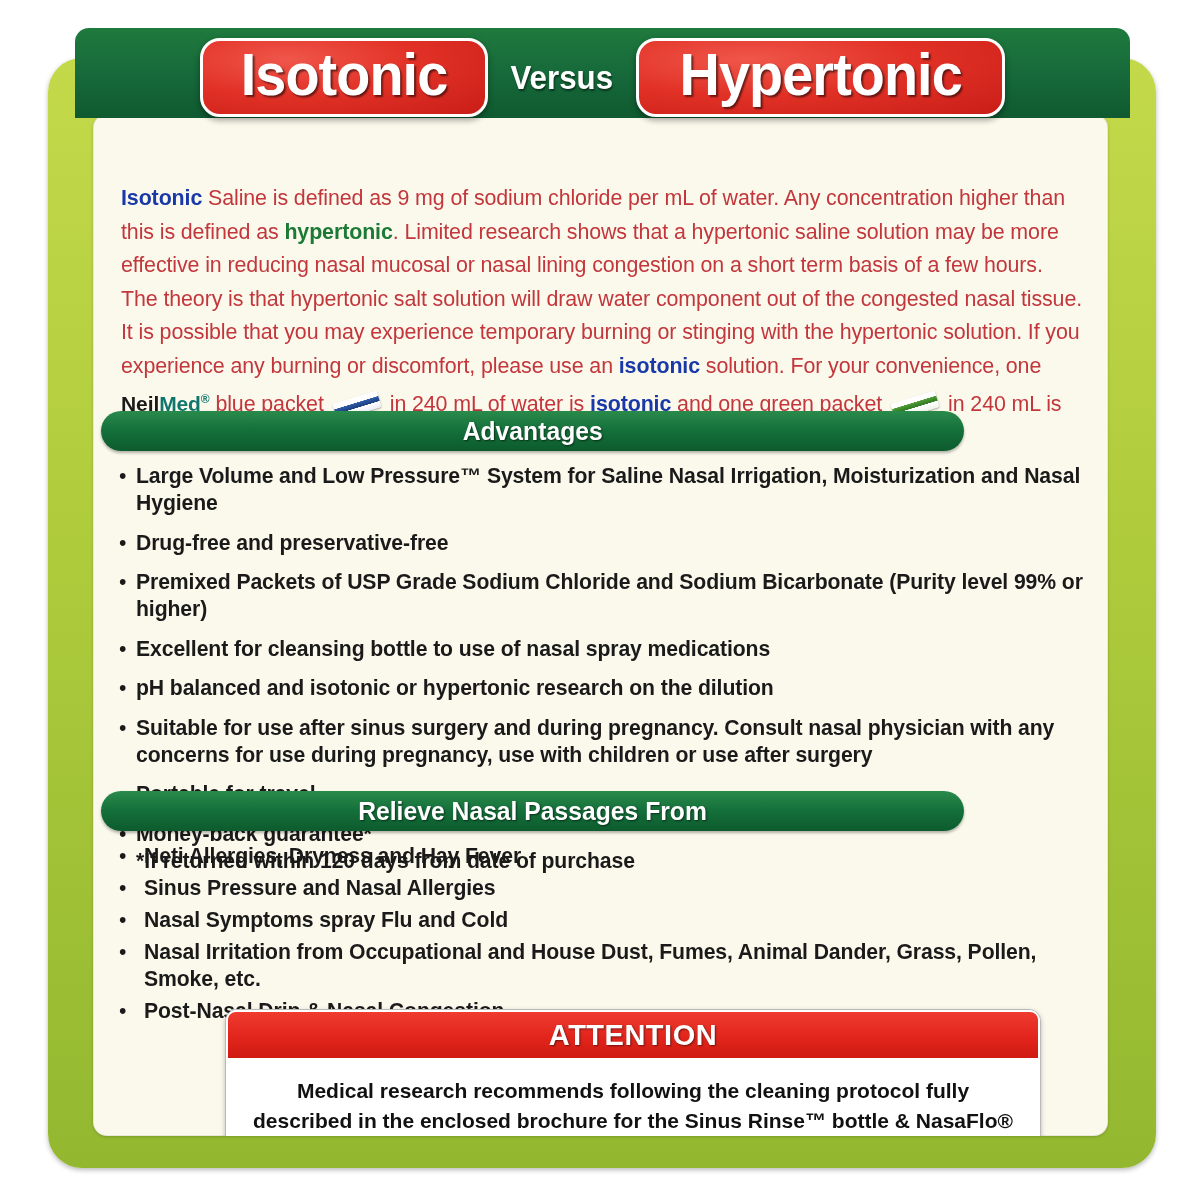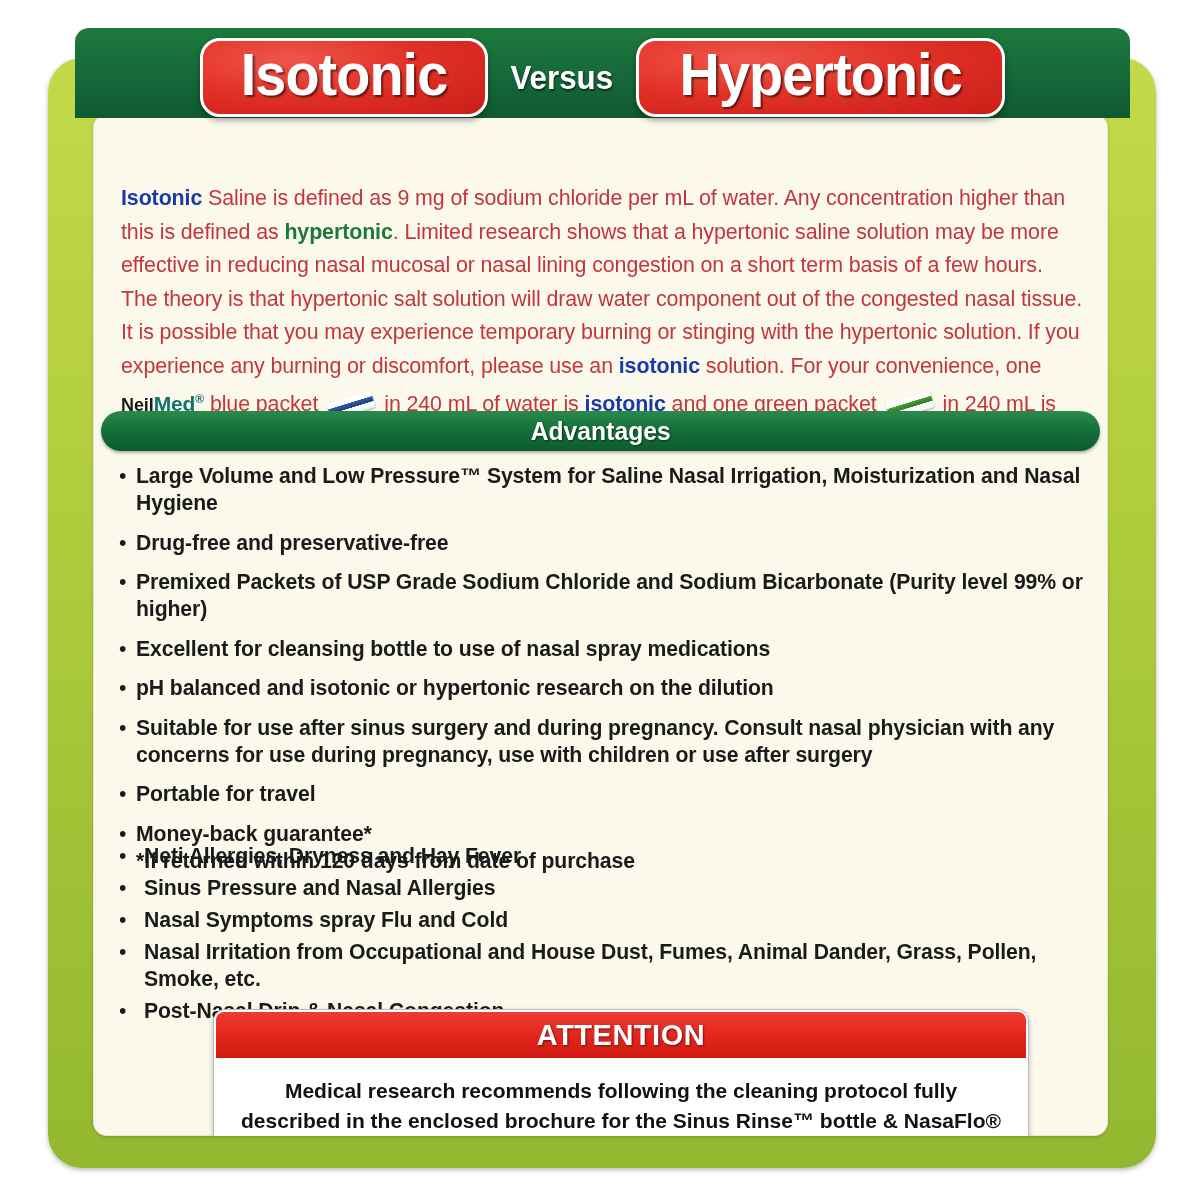--- a/index.html
+++ b/index.html
@@ -96,21 +96,21 @@
     width: 962px;
     font-size: 21.4px;
     line-height: 33.5px;
     color: #c2363c;
     font-family: "Liberation Sans Narrow", "Liberation Sans", sans-serif;
     letter-spacing: -.1px;
     text-align: left;
   }
   .iso  { color: #1a39a8; font-weight: bold; }
   .hyp  { color: #1c7a36; font-weight: bold; }
-  .brand-neil { color: #1a1a1a; font-weight: bold; font-family: "Liberation Sans", sans-serif; font-size: 18px;}
+  .brand-neil { color: #1a1a1a; font-weight: bold; font-family: "Liberation Sans", sans-serif; font-size: 21px;}
   .brand-med  { color: #0f766e; font-weight: bold; font-family: "Liberation Sans", sans-serif; font-size: 21px;}
   .reg { font-size: 12px; vertical-align: super; }
 
   
   .packet {
     display: inline-block;
     width: 46px;
     height: 17px;
     position: relative;
     vertical-align: -3px;
@@ -123,21 +123,21 @@
     border-radius: 2px;
     box-shadow: 0 1px 2px rgba(0,0,0,.35);
   }
   .packet.blue i  { background: linear-gradient(180deg,#ffffff 0%,#ffffff 32%,#2f5ca8 34%,#1b3f7e 62%,#ffffff 64%,#e9eef6 100%); }
   .packet.green i { background: linear-gradient(180deg,#ffffff 0%,#ffffff 30%,#4f9c37 32%,#2f7a22 60%,#ffffff 62%,#eef5e9 100%); }
 
   
   .secbar {
     position: absolute;
     left: 8px;
-    width: 999px;
+    width: 863px;
     height: 40px;
     background: linear-gradient(180deg,#2a8a4b 0%,#14703a 48%,#0d5b2d 100%);
     border-radius: 20px;
     display: flex;
     align-items: center;
     justify-content: center;
     box-shadow: 0 2px 3px rgba(0,0,0,.3);
   }
   .secbar span {
     font-family: "Liberation Sans Narrow", "Liberation Sans", sans-serif;
@@ -162,21 +162,21 @@
   .li .dot { width: 17px; flex: none; }
   .li .txt { flex: 1; font-weight: bold; }
   .sub { margin-left: 0; display: block; }
 
   .list.relieve .li { margin-bottom: 5px; }
   .list.relieve .li .dot { width: 25px; }
 
   
   .attention {
     position: absolute;
-    left: 120px;
+    left: 132px;
     top: 895px;
     width: 816px;
     background: #ffffff;
     border: 1px solid #b9b9b9;
     border-radius: 12px;
     box-shadow: 0 2px 5px rgba(0,0,0,.25);
     overflow: hidden;
   }
   .att-head {
     background: linear-gradient(180deg,#ef3b30 0%,#e2251c 55%,#cf1a12 100%);
@@ -246,20 +246,23 @@
         <div class="li">
           <span class="dot">•</span>
           <span class="txt">Portable for travel</span>
         </div>
         <div class="li">
           <span class="dot">•</span>
           <span class="txt">Money-back guarantee*<span class="sub">*If returned within 120 days from date of purchase</span></span>
         </div>
       </div>
 
+    <div class="secbar" style="top:677px">
+      <span>Relieve Nasal Passages From</span>
+    </div>
 
     <div class="list relieve" style="top:728px" id="rel-list">
         <div class="li">
           <span class="dot">•</span>
           <span class="txt">Neti Allergies, Dryness and Hay Fever</span>
         </div>
         <div class="li">
           <span class="dot">•</span>
           <span class="txt">Sinus Pressure and Nasal Allergies</span>
         </div>

